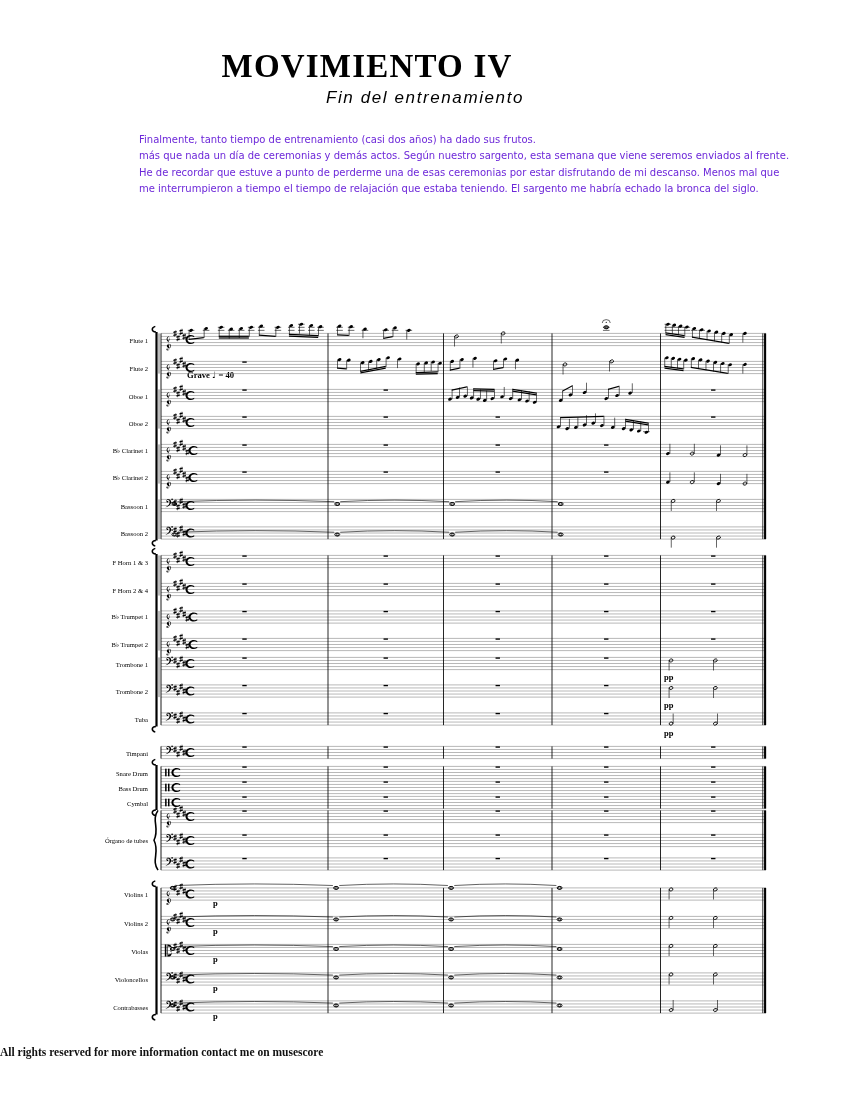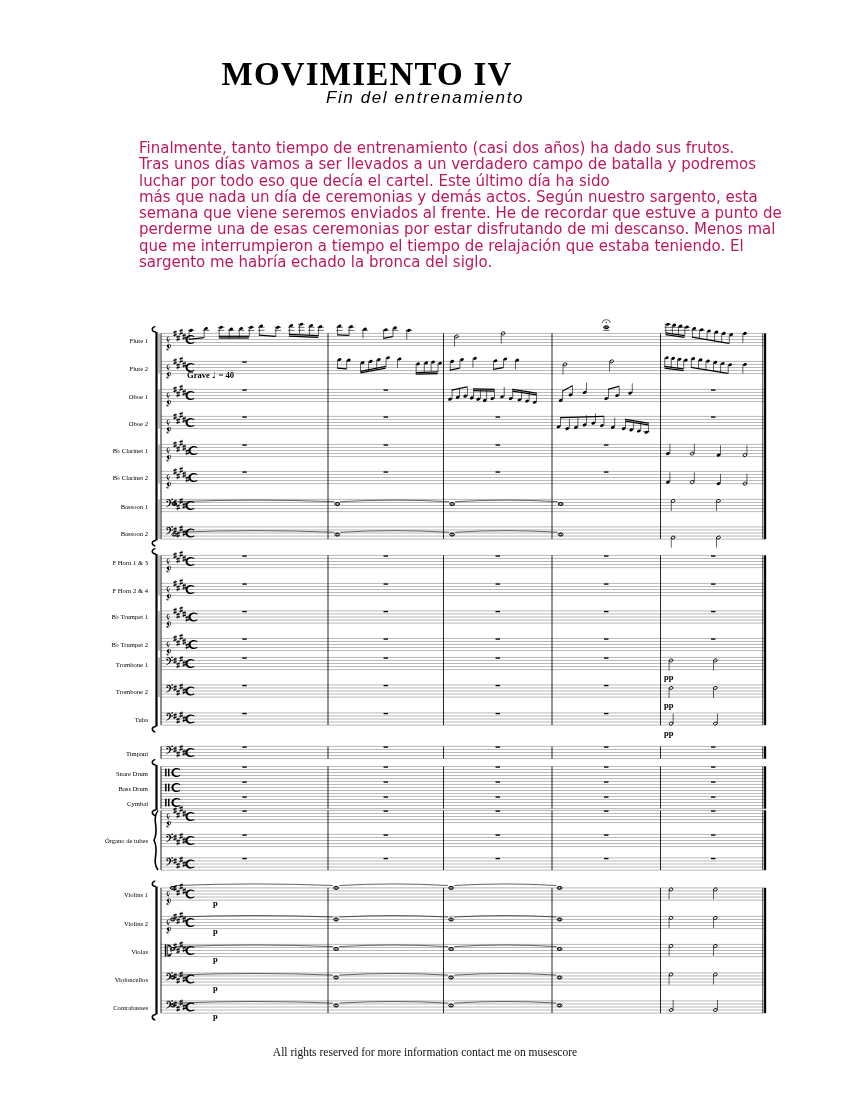--- a/index.html
+++ b/index.html
@@ -21,45 +21,44 @@
     position: absolute;
     top: 48px;
     left: 0;
     width: 734px;
     text-align: center;
     font-family: "Liberation Serif", serif;
     font-weight: bold;
     font-size: 33px;
     letter-spacing: 1.2px;
     color: #000;
-    margin-top: 8px;
   }
   .subtitle {
     position: absolute;
     top: 88px;
     left: 0;
     width: 850px;
     text-align: center;
     font-family: Liberation Sans, sans-serif;
     font-size: 17px;
     font-style: italic;
     letter-spacing: 1.6px;
     color: #000;
   }
 
   
   .prose {
     position: absolute;
-    top: 140px;
+    top: 132px;
     left: 139px;
     width: 658px;
     font-family: "DejaVu Sans", sans-serif;
-    font-size: 15px;
+    font-size: 10px;
     line-height: 16.3px;
-    color: #be185d;
+    color: #6d28d9;
   }
   .prose p { margin: 0; }
 
   
   .score {
     position: absolute;
     top: 0; left: 0;
     width: 850px;
     height: 1100px;
     pointer-events: none;
@@ -97,37 +96,36 @@
     font-size: 8.5px;
     color: #000;
   }
 
   
   .footer {
     position: absolute;
     top: 1046px;
     left: 0;
     width: 850px;
-    text-align: center;
     font-family: "Liberation Serif", serif;
     font-size: 11.5px;
     color: #111;
+    font-weight: bold;
   }
 </style>
 </head>
 <body>
 
 <div class="page">
 
   <div class="title">MOVIMIENTO IV</div>
   <div class="subtitle">Fin del entrenamiento</div>
 
   <div class="prose">
     <p>Finalmente, tanto tiempo de entrenamiento (casi dos años) ha dado sus frutos.</p>
-    <p>Tras unos días vamos a ser llevados a un verdadero campo de batalla y podremos luchar por todo eso que decía el cartel. Este último día ha sido</p>
     <p>más que nada un día de ceremonias y demás actos. Según nuestro sargento, esta semana que viene seremos enviados al frente. He de recordar que estuve a punto de perderme una de esas ceremonias por estar disfrutando de mi descanso. Menos mal que me interrumpieron a tiempo el tiempo de relajación que estaba teniendo. El sargento me habría echado la bronca del siglo.</p>
   </div>
 
   <div class="tempo">
     <span>Grave</span>
     <span class="notegl">♩</span>
     <span>= 40</span>
   </div>
 
   <div id="labels">

